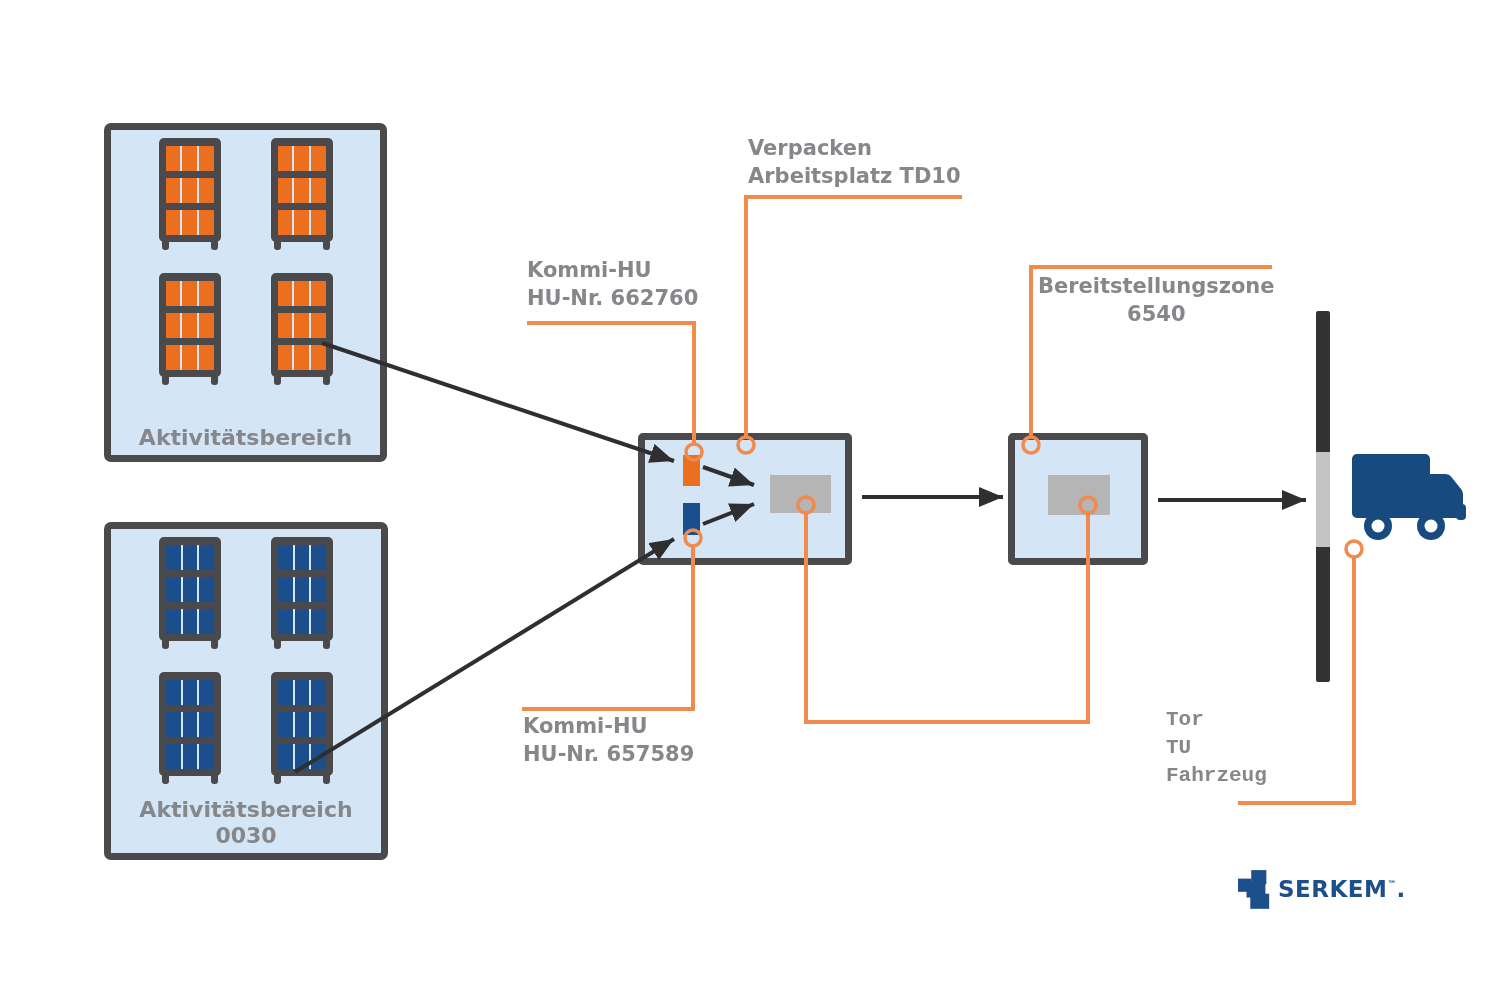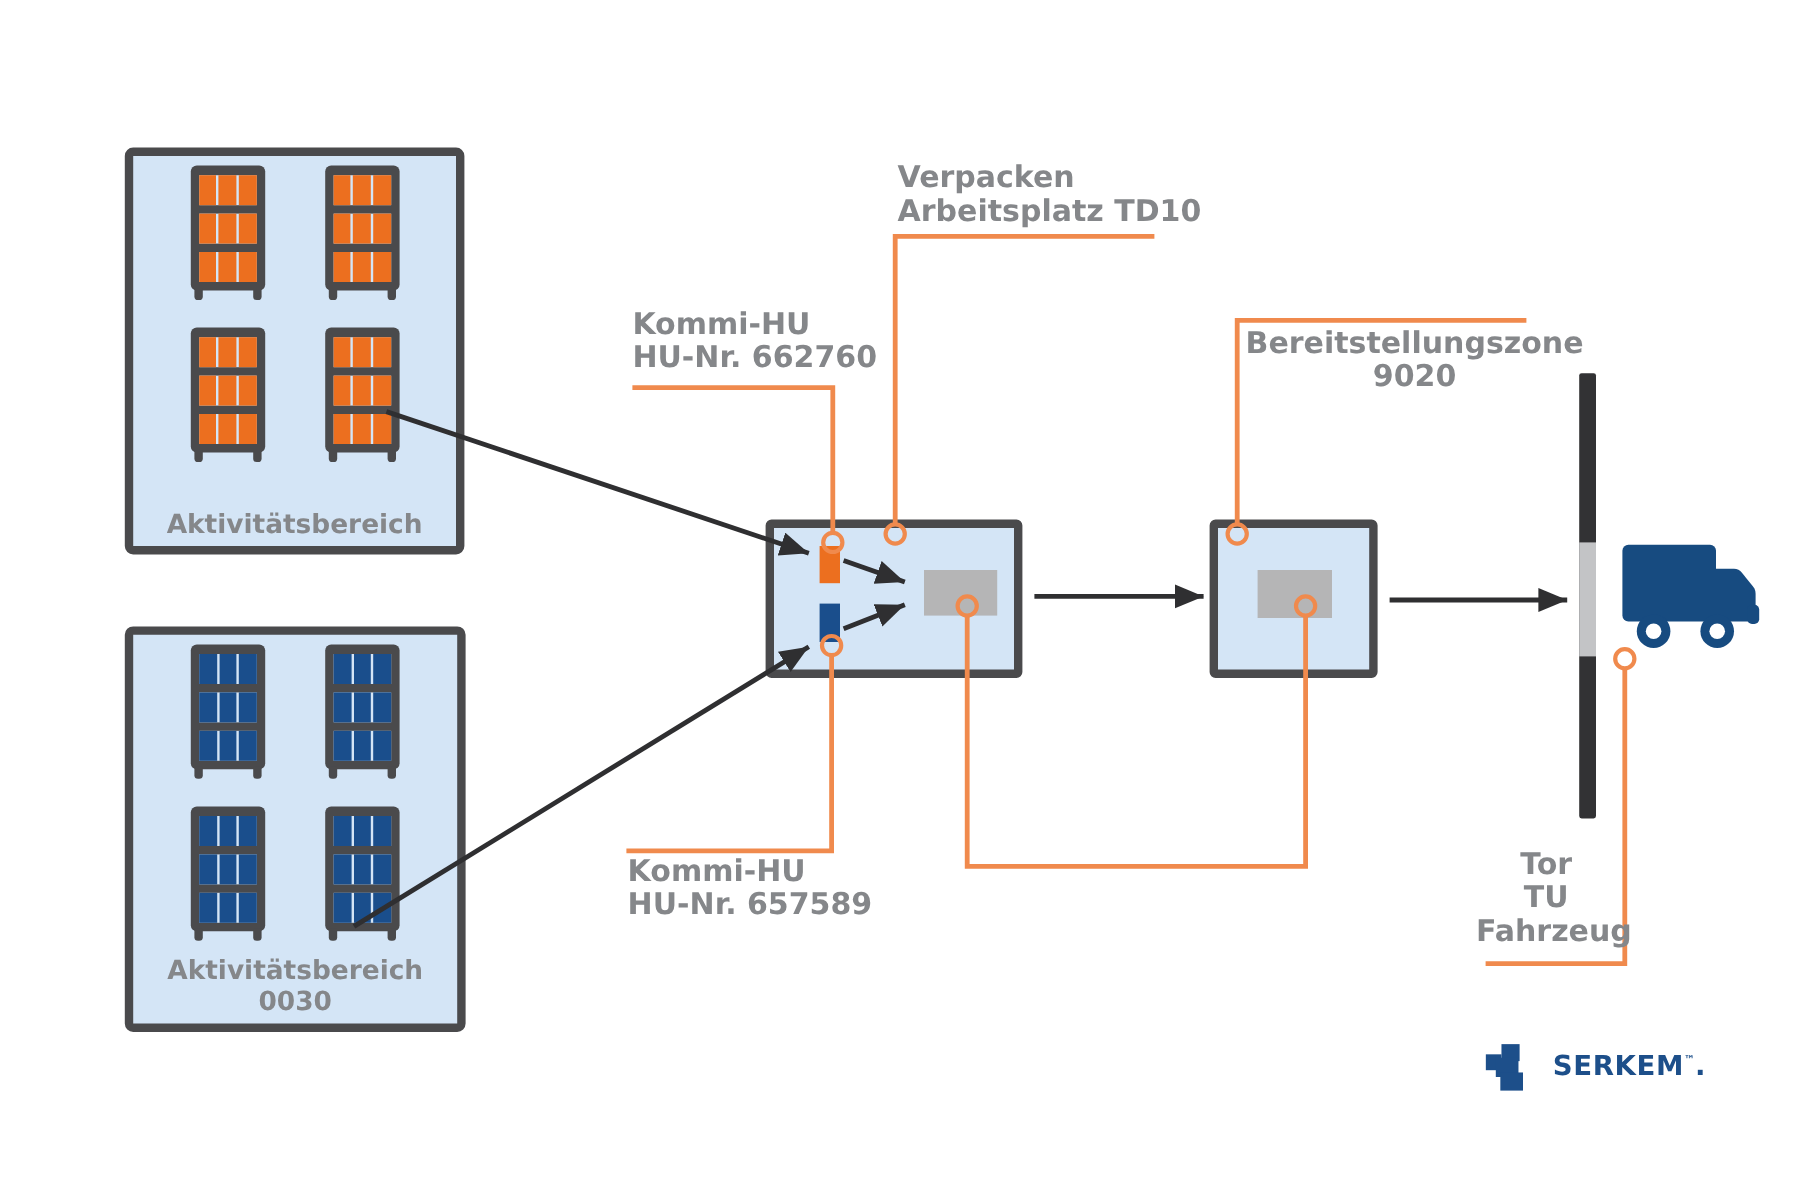--- a/index.html
+++ b/index.html
@@ -56,35 +56,35 @@
   #truck .t{fill:var(--truck-blue,#174B80);}
   
   #overlay{position:absolute;left:0;top:0;z-index:5;pointer-events:none;}
   .flow-arrow{stroke:var(--arrow-dark,#2F2F31);stroke-width:4;fill:none;}
   #arrowhead path{fill:var(--arrow-dark,#2F2F31);}
   .callout-line{stroke:var(--connector-orange,#F08A4D);stroke-width:4;fill:none;}
   .callout-anchor{stroke:var(--connector-orange,#F08A4D);stroke-width:3.5;fill:none;}
   
   .callout{
     position:absolute;z-index:6;
-    font-size:25px;font-weight:bold;line-height:28px;color:var(--text-gray,#85878A);
+    font-size:21px;font-weight:bold;line-height:28px;color:var(--text-gray,#85878A);
     white-space:nowrap;
   }
   #callout-kommi-910{left:527px;top:256px;}
   #callout-verpacken{left:748px;top:134px;}
   #callout-bereitstellung{left:1038px;top:272px;text-align:center;}
   #callout-kommi-911{left:523px;top:712px;}
   #callout-pack-hu{left:866px;top:652px;}
-  #callout-tor{left:1230px;top:706px;width:117px;text-align:center;}
+  #callout-tor{left:1166px;top:706px;width:117px;text-align:left;font-family:Liberation Mono, monospace;}
   
   #logo{position:absolute;left:1238px;top:866px;display:flex;align-items:center;}
   #logo svg{display:block;}
   #logo .icon-sq{fill:var(--logo-blue,#1D4F8A);}
   #logo-text{
-    margin-left:22px;font-size:23px;font-weight:bold;letter-spacing:0.5px;
+    margin-left:6px;font-size:23px;font-weight:bold;letter-spacing:0.5px;
     color:var(--logo-blue,#1D4F8A);
   }
   #logo-mark{font-size:9px;vertical-align:10px;letter-spacing:0;}
 </style>
 </head>
 <body>
 
 <div id="canvas">
 
   <div class="area-box" id="area-td01">
@@ -312,21 +312,21 @@
   <div class="callout" id="callout-kommi-910">
     <div>Kommi-HU</div>
     <div>HU-Nr. 662760</div>
   </div>
   <div class="callout" id="callout-verpacken">
     <div>Verpacken</div>
     <div>Arbeitsplatz TD10</div>
   </div>
   <div class="callout" id="callout-bereitstellung">
     <div>Bereitstellungszone</div>
-    <div>9020</div>
+    <div>6540</div>
   </div>
   <div class="callout" id="callout-kommi-911">
     <div>Kommi-HU</div>
     <div>HU-Nr. 657589</div>
   </div>
   <div class="callout" id="callout-tor">
     <div>Tor</div>
     <div>TU</div>
     <div>Fahrzeug</div>
   </div>

